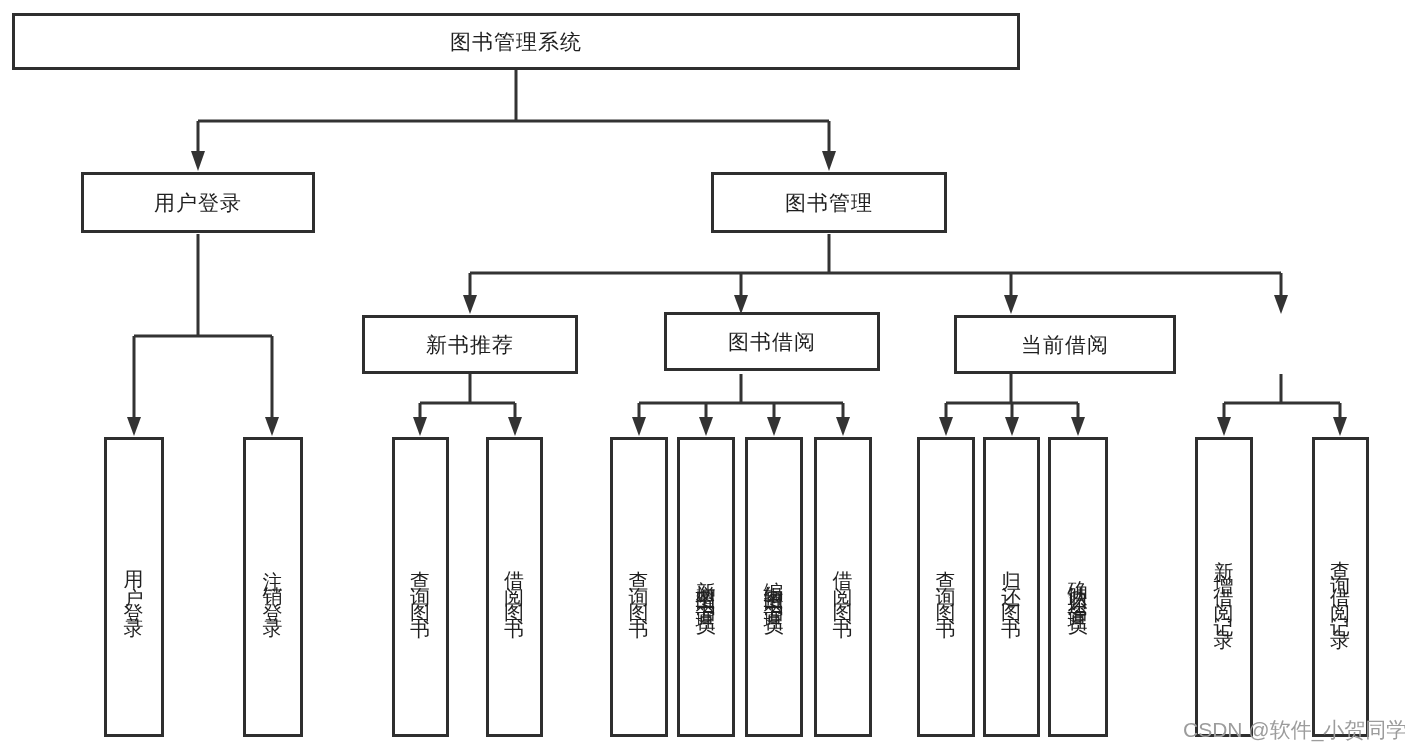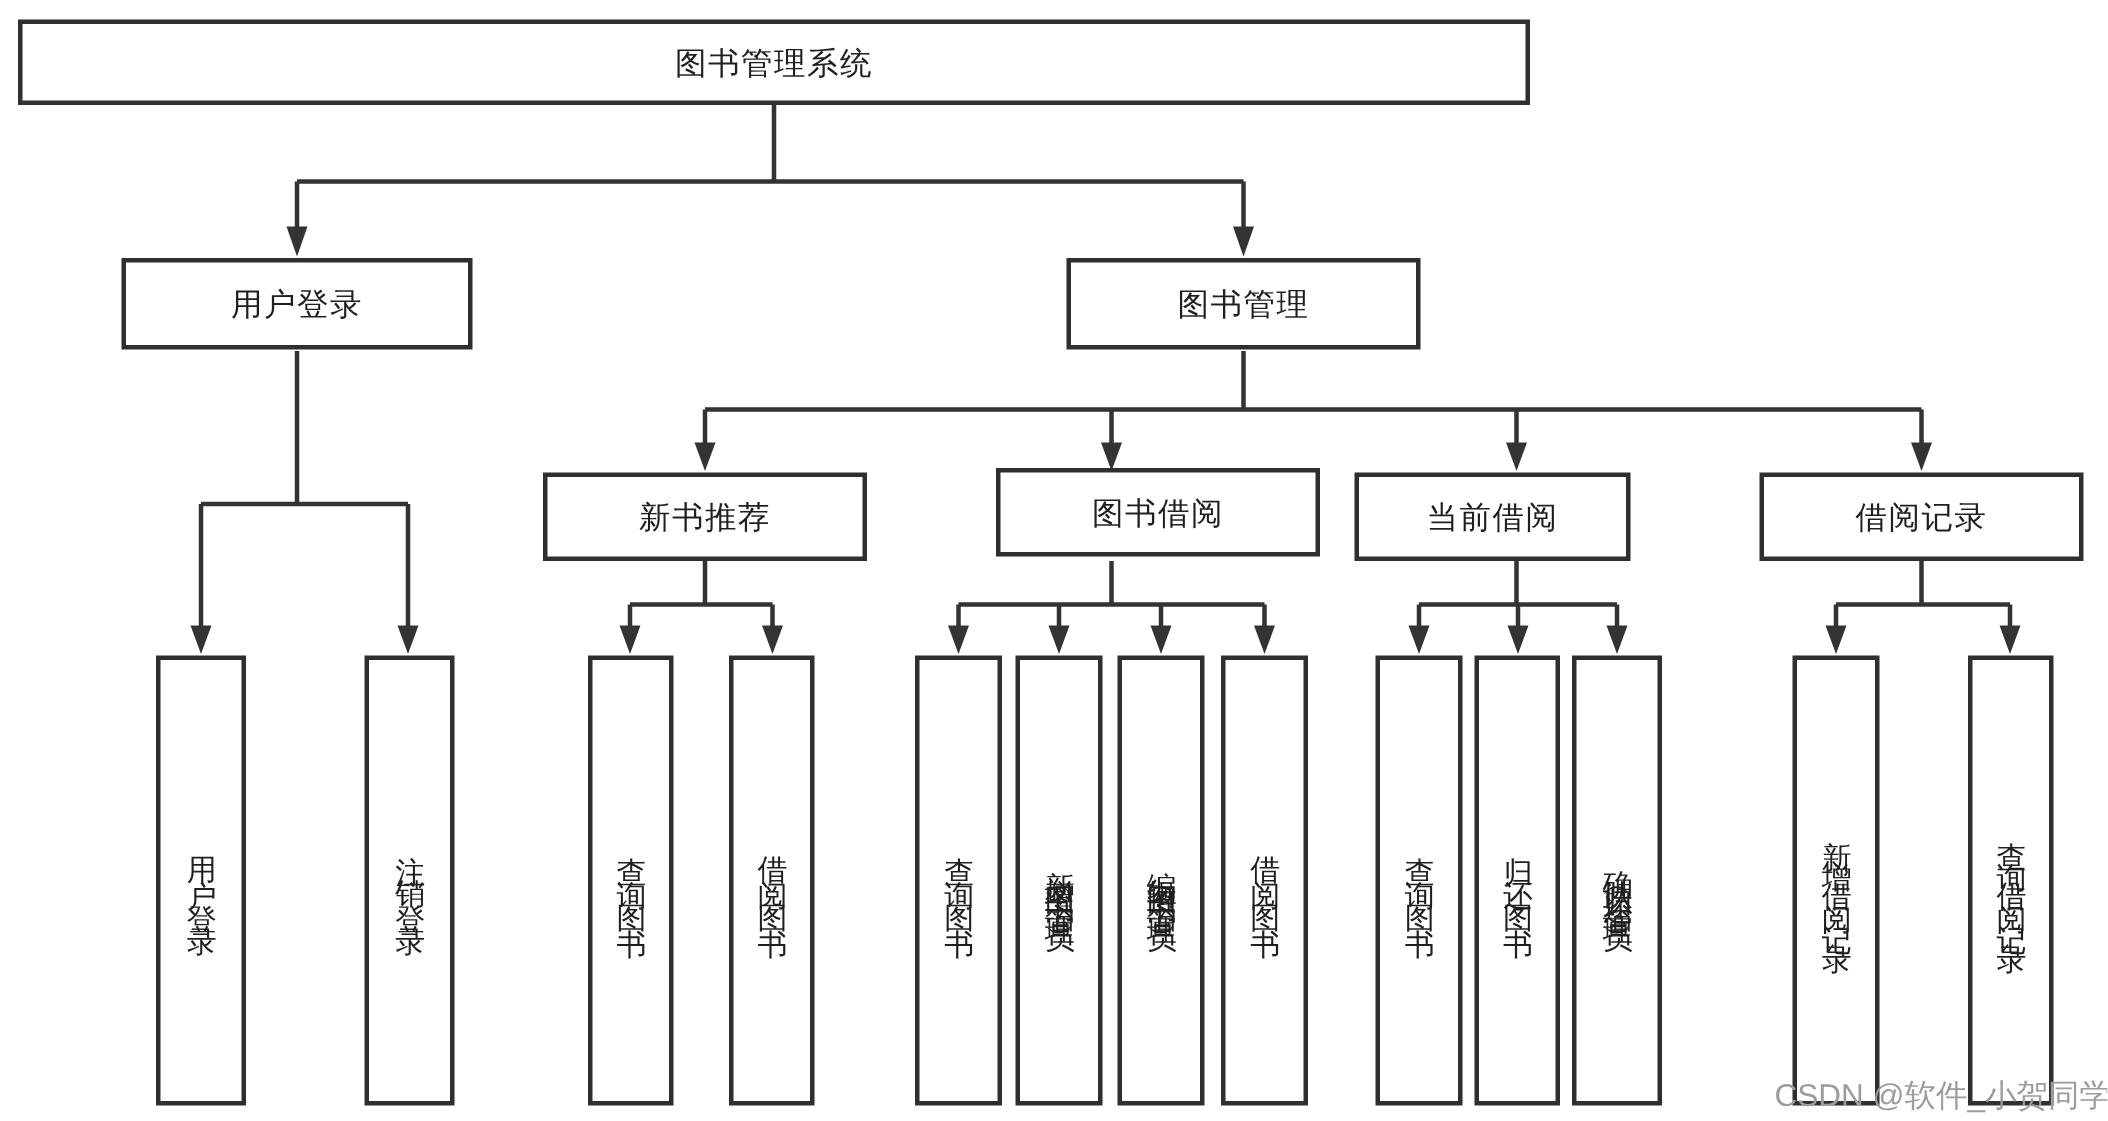--- a/index.html
+++ b/index.html
@@ -118,25 +118,22 @@
   <div class="hbox" style="left:362px; top:315px; width:216px; height:59px;">
     <span>新书推荐</span>
   </div>
 
   <div class="hbox" style="left:711px; top:172px; width:236px; height:61px;">
     <span>图书管理</span>
   </div>
   <div class="hbox" style="left:633px; top:312px; width:216px; height:59px;margin-left:31px;">
     <span>图书借阅</span>
   </div>
-  <div class="hbox" style="left:903px; top:315px; width:184px; height:59px;">
+  <div class="hbox" style="left:954px; top:315px; width:222px; height:59px;">
     <span>当前借阅</span>
-  </div>
-  <div class="hbox" style="left:1173px; top:315px; width:216px; height:59px;">
-    <span>借阅记录</span>
   </div>
 
   <div class="vbox" style="left:104px; width:60px;">
     <span>用户登录</span>
   </div>
   <div class="vbox" style="left:243px; width:60px;">
     <span>注销登录</span>
   </div>
 
   <div class="vbox" style="left:392px; width:57px;">

